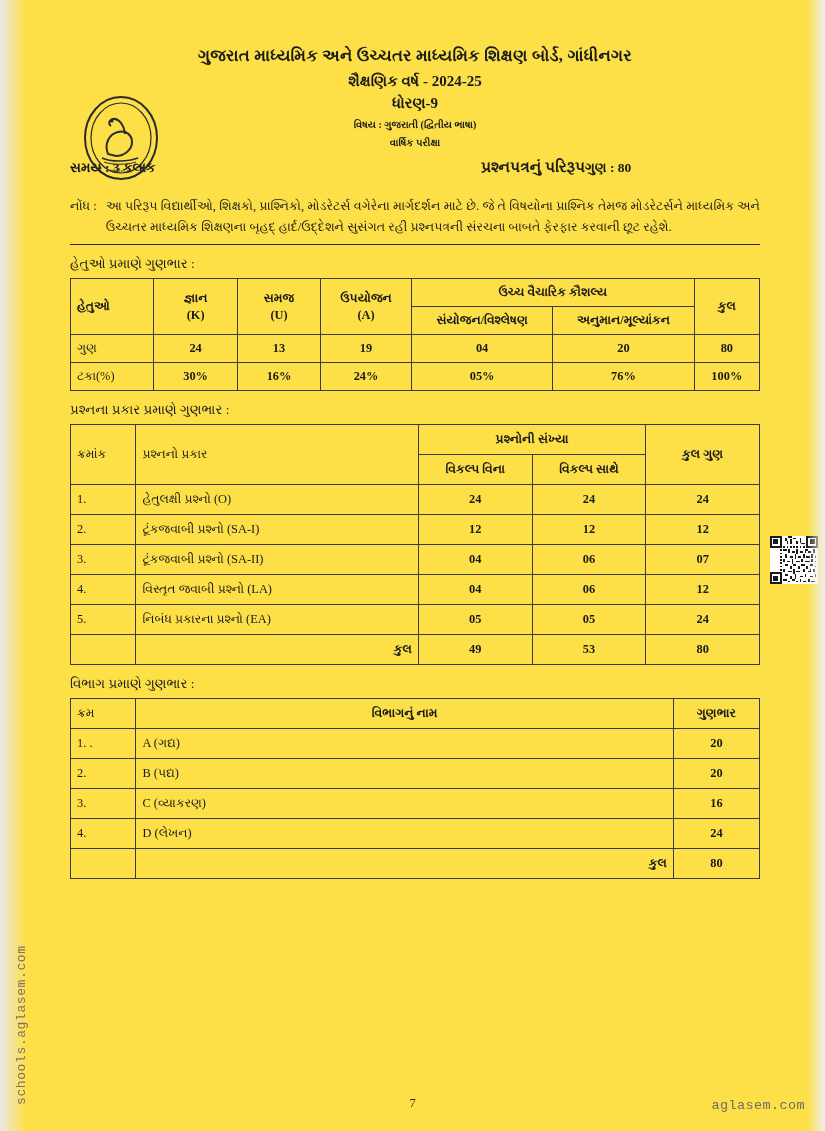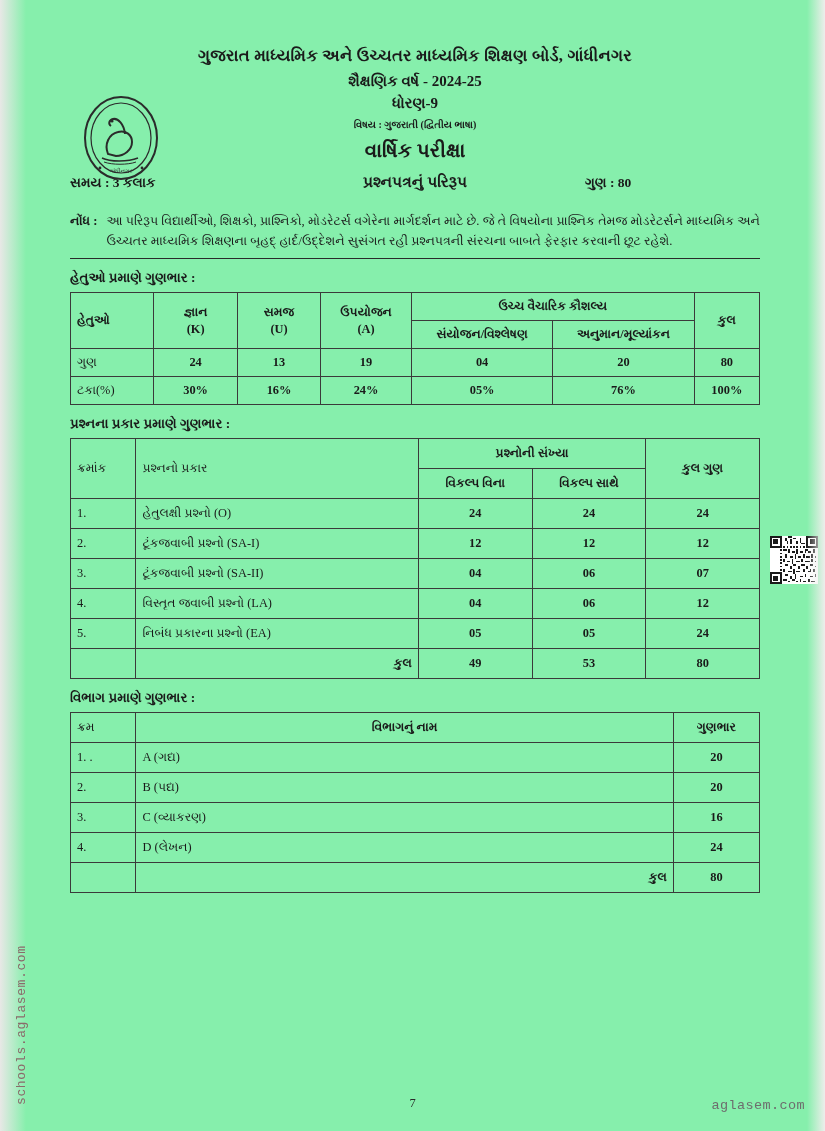--- a/index.html
+++ b/index.html
@@ -11,21 +11,21 @@
     font-family: "Liberation Serif", "DejaVu Serif", serif;
     color: #1a1a1a;
     position: relative;
     overflow: hidden;
   }
 
   
   #page {
     position: absolute;
     inset: 0;
-    background: #86efac;
+    background: #fde047;
   }
   
   #page::before {
     content: "";
     position: absolute;
     left: 0; top: 0; bottom: 0; width: 26px;
     background: linear-gradient(to right, #e8e8e6, rgba(255,255,255,0));
     pointer-events: none;
   }
   #page::after {
@@ -46,64 +46,64 @@
   
   .hdr-block { text-align: center; line-height: 1.42; }
   .hdr-line-1 {
     font-size: 16.5px;
     font-weight: bold;
     letter-spacing: .2px;
   }
   .hdr-line-2 { font-size: 15px; font-weight: bold; margin-top: 4px; }
   .hdr-line-3 { font-size: 15px; font-weight: bold; margin-top: 0; }
   .hdr-line-4 { font-size: 10px; font-weight: bold; margin-top: 4px; }
-  .hdr-line-5 { font-size: 20px; font-weight: bold; margin-top: 4px; }
+  .hdr-line-5 { font-size: 10px; font-weight: bold; margin-top: 4px; }
 
   
   .emblem {
     position: absolute;
     left: 8px;
     top: 48px;
     width: 86px;
     height: 96px;
   }
   .emblem svg { display: block; width: 100%; height: 100%; }
 
   
   .meta-row {
     display: flex;
     align-items: baseline;
     margin-top: 8px;
     font-size: 13.5px;
     font-weight: bold;
   }
   .meta-left { width: 175px; text-align: left; }
-  .meta-center { flex: 1; text-align: center; font-size: 15.5px; }
+  .meta-center { flex: 1; text-align: right; font-size: 15.5px; }
   .meta-right { width: 175px; }
 
   
   .note-wrap {
     margin-top: 20px;
     display: flex;
     align-items: flex-start;
     font-size: 12.6px;
     line-height: 1.62;
   }
-  .note-label { font-weight: bold; white-space: nowrap; padding-right: 9px; }
+  .note-label { font-weight: normal; white-space: nowrap; padding-right: 9px; }
   .note-body { flex: 1; text-align: justify; }
 
   .rule {
     border-bottom: 1.6px solid #2a2a2a;
     margin-top: 7px;
   }
 
   
   .caption {
     font-size: 13.4px;
-    font-weight: bold;
+    font-weight: normal;
     margin-top: 11px;
     margin-bottom: 6px;
   }
 
   
   table {
     width: 100%;
     border-collapse: collapse;
     font-size: 12.4px;
   }

